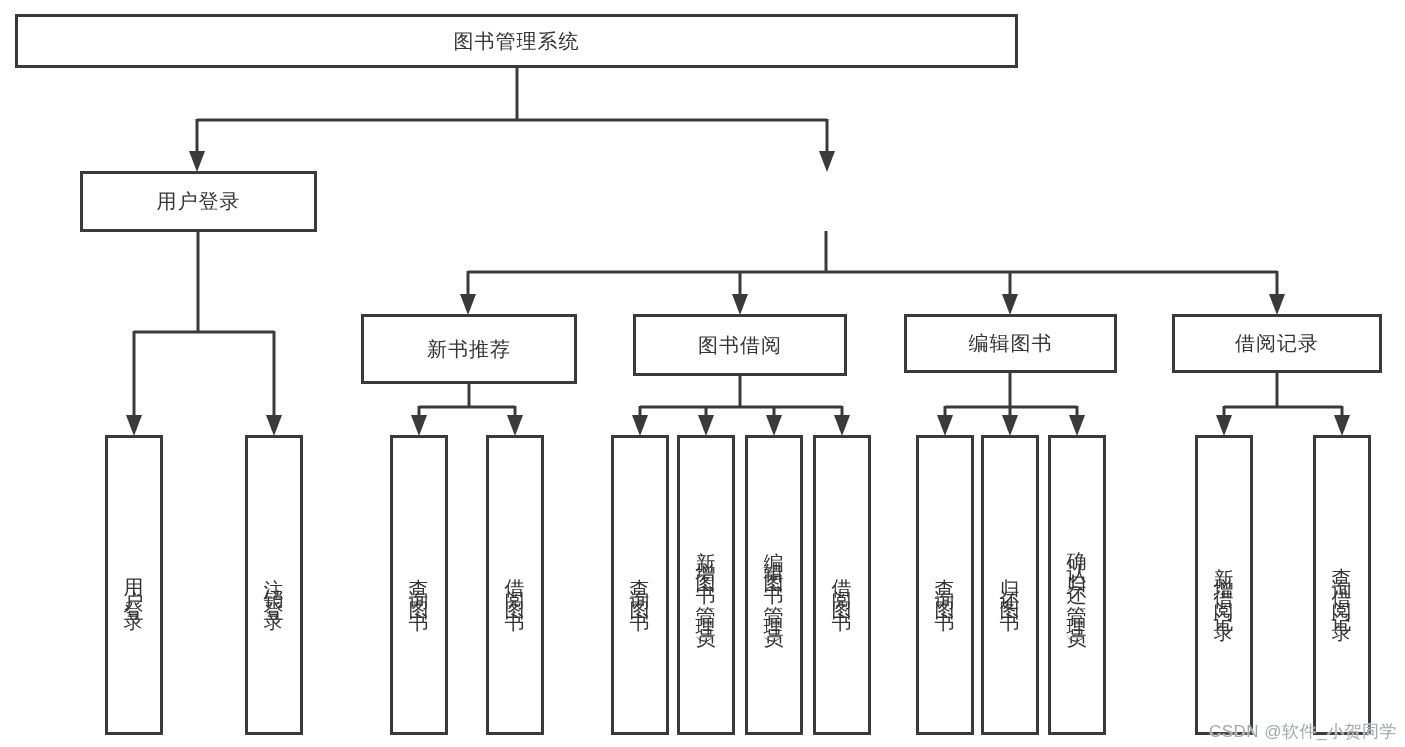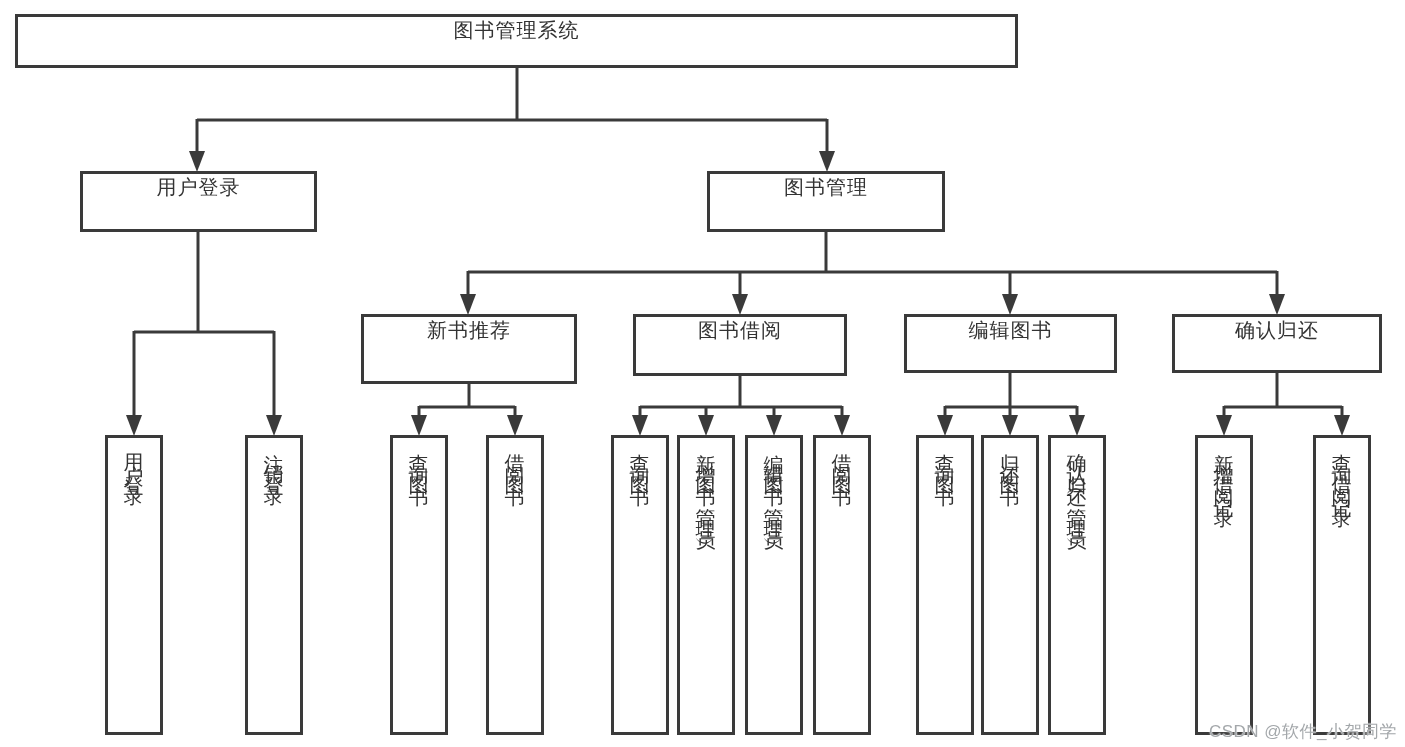--- a/index.html
+++ b/index.html
@@ -21,21 +21,21 @@
     width: 1405px;
     height: 747px;
     z-index: 1;
   }
   .node {
     position: absolute;
     box-sizing: border-box;
     border: 3px solid #3a3a3a;
     background: #ffffff;
     display: flex;
-    align-items: flex-start;
+    align-items: center;
     justify-content: center;
     color: #333333;
     z-index: 2;
   }
   .hnode { font-size: 20px; letter-spacing: 1px; }
   .vnode .vtext {
     writing-mode: vertical-rl;
     text-orientation: mixed;
     font-size: 20px;
     letter-spacing: 0.55em;
@@ -113,35 +113,32 @@
       <polygon points="1334,415 1350,415 1342,436" fill="#3a3a3a"></polygon>
     </svg>
 
   <div class="node hnode" style="left:15px; top:14px; width:1003px; height:54px;">
     <span>图书管理系统</span>
   </div>
 
   <div class="node hnode" style="left:80px; top:171px; width:237px; height:61px;">
     <span>用户登录</span>
   </div>
-  <div class="node hnode" style="left:707px; top:171px; width:238px; height:61px;">
-    <span>图书管理</span>
-  </div>
 
   <div class="node hnode" style="left:361px; top:314px; width:216px; height:70px;">
     <span>新书推荐</span>
   </div>
   <div class="node hnode" style="left:633px; top:314px; width:214px; height:62px;">
     <span>图书借阅</span>
   </div>
   <div class="node hnode" style="left:904px; top:314px; width:213px; height:59px;">
     <span>编辑图书</span>
   </div>
   <div class="node hnode" style="left:1172px; top:314px; width:210px; height:59px;">
-    <span>确认归还</span>
+    <span>借阅记录</span>
   </div>
 
   <div class="node vnode" style="left:105px; top:435px; width:58px; height:300px;">
     <span class="vtext">用户登录</span>
   </div>
   <div class="node vnode" style="left:245px; top:435px; width:58px; height:300px;">
     <span class="vtext">注销登录</span>
   </div>
 
   <div class="node vnode" style="left:390px; top:435px; width:58px; height:300px;">

